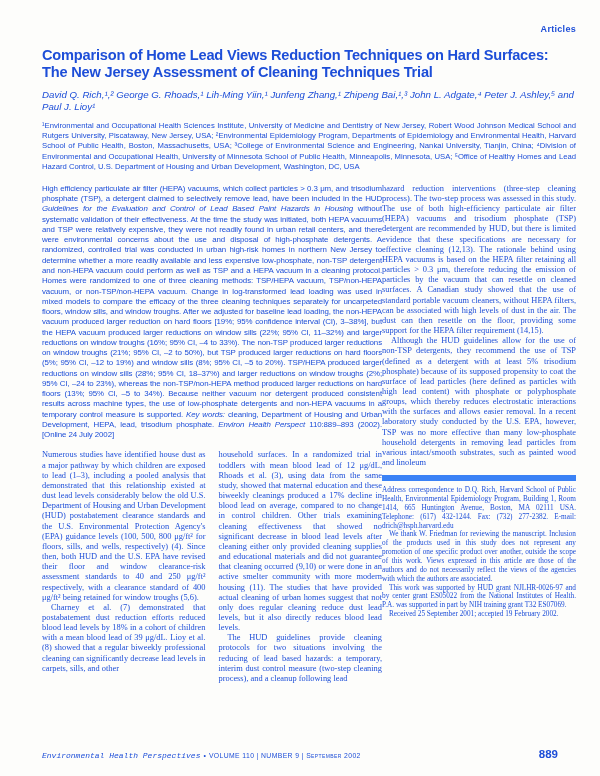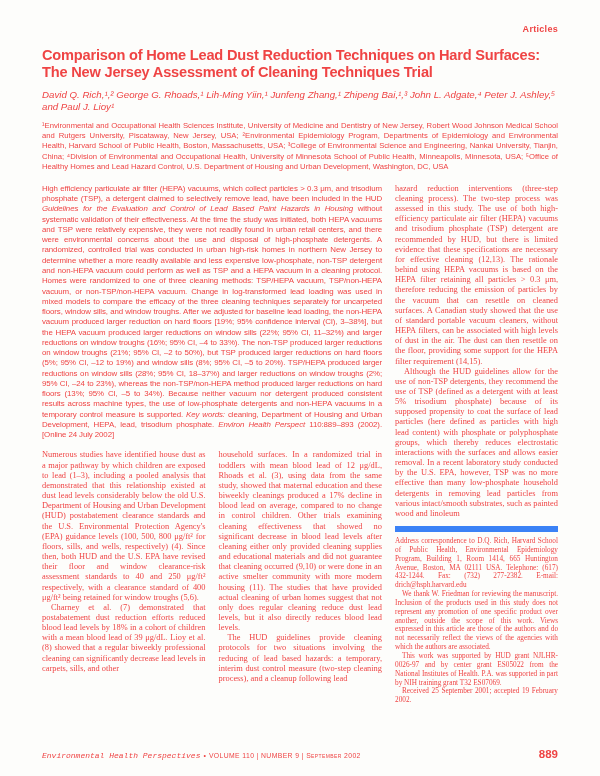--- a/index.html
+++ b/index.html
@@ -1,31 +1,31 @@
 <!DOCTYPE html>
 <html><head>
 <meta charset="utf-8">
 <style>
   html,body { margin:0; padding:0; background:#e8e8e6; }
   .page {
     width:600px; height:776px; box-sizing:border-box;
     position:relative; overflow:hidden;
-    background:#fdfdfb; color:#ef4444;
-    padding:24px 42px 0 42px;
+    background:#fdfdfb; color:#1d4ed8;
+    padding:24px 24px 0 42px;
     font-family:"Liberation Serif", serif;
   }
   .header { text-align:right; font-family:"Liberation Sans", sans-serif;
     font-weight:bold; font-size:9px; letter-spacing:0.3px; }
   .title { font-family:"Liberation Sans", sans-serif; font-weight:bold;
     font-size:14.6px; line-height:1.16; margin:13px 0 0 0; letter-spacing:-0.2px; }
   .authors { font-family:"Liberation Sans", sans-serif; font-weight:normal; font-style:italic;
     font-size:9.7px; line-height:1.3; margin:8px 0 0 0; }
   .affiliations { font-family:"Liberation Sans", sans-serif; font-size:7.7px;
     line-height:1.32; margin:7px 0 0 0; text-align:justify; }
-  .main { display:flex; gap:13px; margin-top:12px; }
+  .main { display:flex; margin-top:12px; }
   .left-region { flex:0 0 340px; width:340px; }
   .right-region { flex:1; min-width:0; }
   .abstract { font-family:"Liberation Sans", sans-serif; font-size:7.9px;
     line-height:1.3; text-align:justify; letter-spacing:-0.1px; }
   .abstract-url { margin-top:1px; font-style:italic; }
   .italic { font-style:italic; }
   .bodycols { display:flex; gap:13px; margin-top:10px;justify-content:flex-end; }
   .col { flex:1; min-width:0; }
   .col p, .right-region > p { margin:0; font-size:8.4px; line-height:1.21; text-align:justify; }
   p.indent { text-indent:9px; }
@@ -43,21 +43,21 @@
 </style>
 </head>
 <body>
 
 <div class="page">
 
   <div class="header">
     <span>Articles</span>
   </div>
 
-  <h1 class="title"><span>Comparison of Home Lead Dust Reduction Techniques on Hard Surfaces:</span><br><span>The New Jersey Assessment of Cleaning Techniques Trial</span></h1>
+  <h1 class="title"><span>Comparison of Home Lead Views Reduction Techniques on Hard Surfaces:</span><br><span>The New Jersey Assessment of Cleaning Techniques Trial</span></h1>
 
   <p class="authors">David Q. Rich,¹,² George G. Rhoads,¹ Lih-Ming Yiin,¹ Junfeng Zhang,¹ Zhipeng Bai,¹,³ John L. Adgate,⁴ Peter J. Ashley,⁵ and Paul J. Lioy¹</p>
 
   <p class="affiliations">¹Environmental and Occupational Health Sciences Institute, University of Medicine and Dentistry of New Jersey, Robert Wood Johnson Medical School and Rutgers University, Piscataway, New Jersey, USA; ²Environmental Epidemiology Program, Departments of Epidemiology and Environmental Health, Harvard School of Public Health, Boston, Massachusetts, USA; ³College of Environmental Science and Engineering, Nankai University, Tianjin, China; ⁴Division of Environmental and Occupational Health, University of Minnesota School of Public Health, Minneapolis, Minnesota, USA; ⁵Office of Healthy Homes and Lead Hazard Control, U.S. Department of Housing and Urban Development, Washington, DC, USA</p>
 
   <div class="main">
 
     <div class="left-region">
       <div class="abstract"><span>High efficiency particulate air filter (HEPA) vacuums, which collect particles &gt; 0.3 μm, and trisodium phosphate (TSP), a detergent claimed to selectively remove lead, have been included in the HUD </span><span class="italic">Guidelines for the Evaluation and Control of Lead Based Paint Hazards in Housing</span><span> without systematic validation of their effectiveness. At the time the study was initiated, both HEPA vacuums and TSP were relatively expensive, they were not readily found in urban retail centers, and there were environmental concerns about the use and disposal of high-phosphate detergents. A randomized, controlled trial was conducted in urban high-risk homes in northern New Jersey to determine whether a more readily available and less expensive low-phosphate, non-TSP detergent and non-HEPA vacuum could perform as well as TSP and a HEPA vacuum in a cleaning protocol. Homes were randomized to one of three cleaning methods: TSP/HEPA vacuum, TSP/non-HEPA vacuum, or non-TSP/non-HEPA vacuum. Change in log-transformed lead loading was used in mixed models to compare the efficacy of the three cleaning techniques separately for uncarpeted floors, window sills, and window troughs. After we adjusted for baseline lead loading, the non-HEPA vacuum produced larger reduction on hard floors [19%; 95% confidence interval (CI), 3–38%], but the HEPA vacuum produced larger reductions on window sills (22%; 95% CI, 11–32%) and larger reductions on window troughs (16%; 95% CI, –4 to 33%). The non-TSP produced larger reductions on window troughs (21%; 95% CI, –2 to 50%), but TSP produced larger reductions on hard floors (5%; 95% CI, –12 to 19%) and window sills (8%; 95% CI, –5 to 20%). TSP/HEPA produced larger reductions on window sills (28%; 95% CI, 18–37%) and larger reductions on window troughs (2%; 95% CI, –24 to 23%), whereas the non-TSP/non-HEPA method produced larger reductions on hard floors (13%; 95% CI, –5 to 34%). Because neither vacuum nor detergent produced consistent results across machine types, the use of low-phosphate detergents and non-HEPA vacuums in a temporary control measure is supported. </span><span class="italic">Key words: </span><span>cleaning, Department of Housing and Urban Development, HEPA, lead, trisodium phosphate. </span><span class="italic">Environ Health Perspect</span><span> 110:889–893 (2002). [Online 24 July 2002]</span>
       </div>

